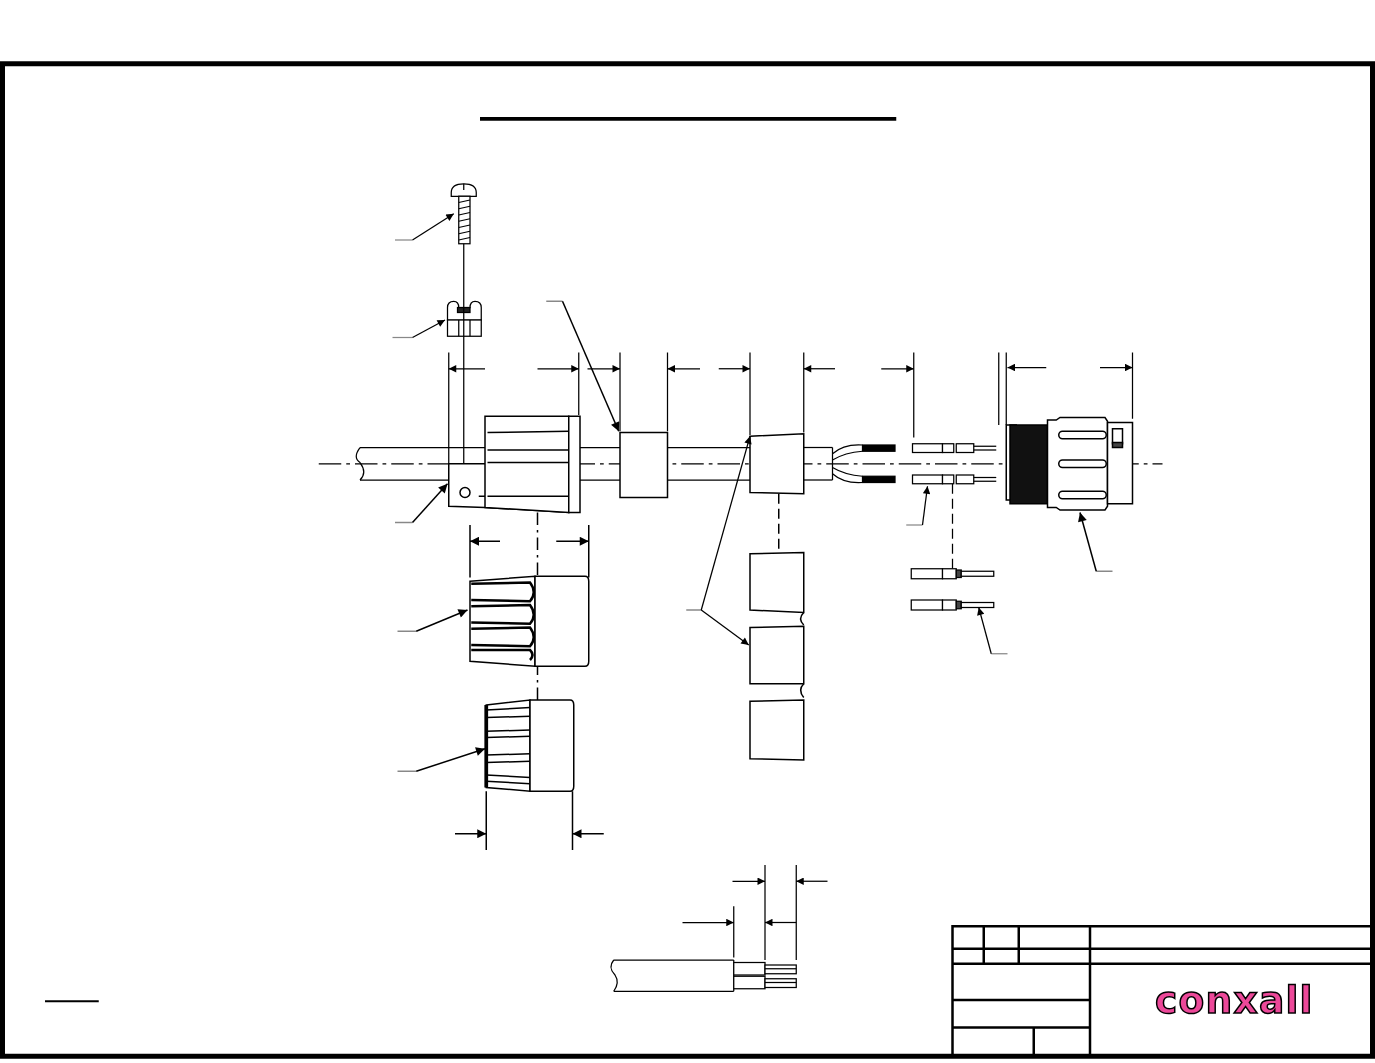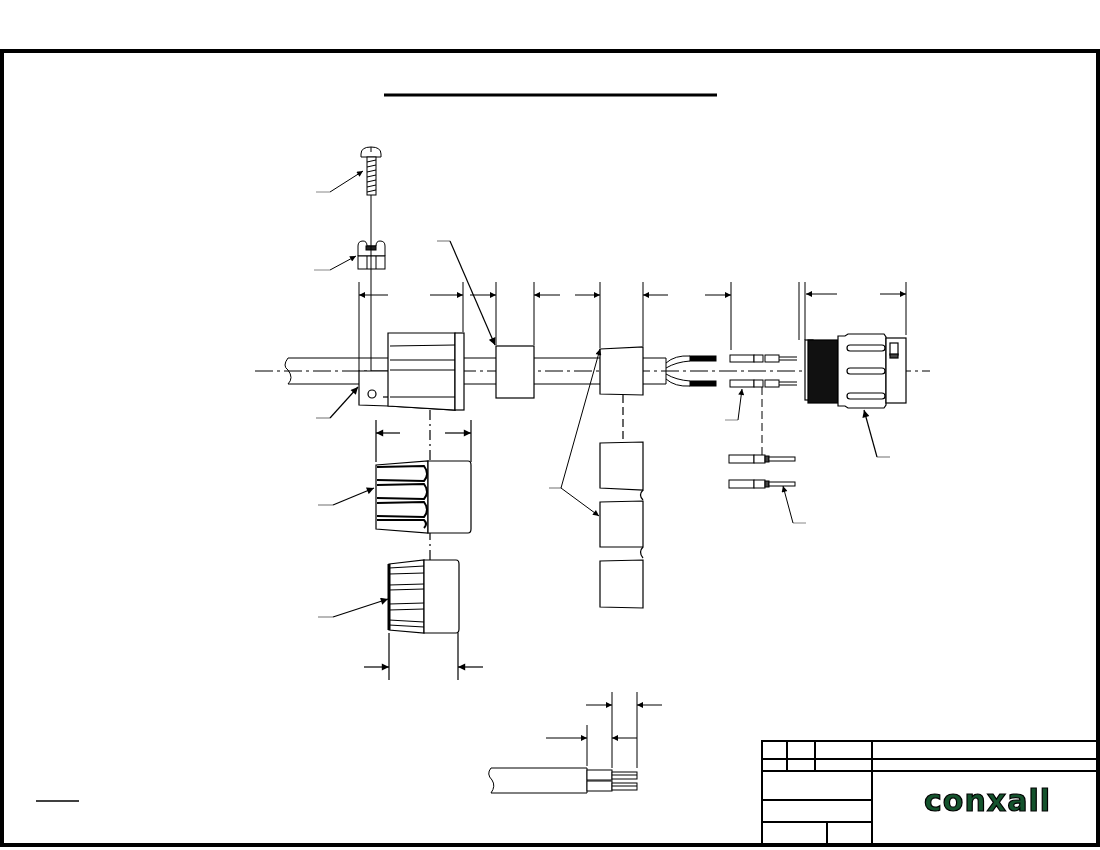--- a/index.html
+++ b/index.html
@@ -240,17 +240,17 @@
     <line x1="787" y1="741" x2="787" y2="771"></line>
     <line x1="815" y1="741" x2="815" y2="771"></line>
     <line x1="872" y1="741" x2="872" y2="845"></line>
     <line x1="762" y1="800" x2="872" y2="800"></line>
     <line x1="762" y1="822" x2="872" y2="822"></line>
     <line x1="827" y1="822" x2="827" y2="845"></line>
   </g>
 </svg>
 
 <div style="position:absolute;left:905px;top:780px;width:165px;height:40px;display:flex;align-items:center;justify-content:center;">
-  <span class="brand-text" style="font-size:30px;letter-spacing:1px;color:#14532d;-webkit-text-stroke:1.2px #000;">conxall</span>
+  <span class="brand-text" style="font-size:30px;letter-spacing:1px;color:#ec4899;-webkit-text-stroke:1.2px #000;">conxall</span>
 </div>
 <div style="position:absolute;left:384px;top:70px;width:333px;text-align:center;font-size:16px;font-weight:bold;"></div>
 <div style="position:absolute;left:874px;top:743px;width:220px;font-size:11px;"></div>
 <div style="position:absolute;left:36px;top:786px;font-size:11px;"></div>
 
 </body></html>

